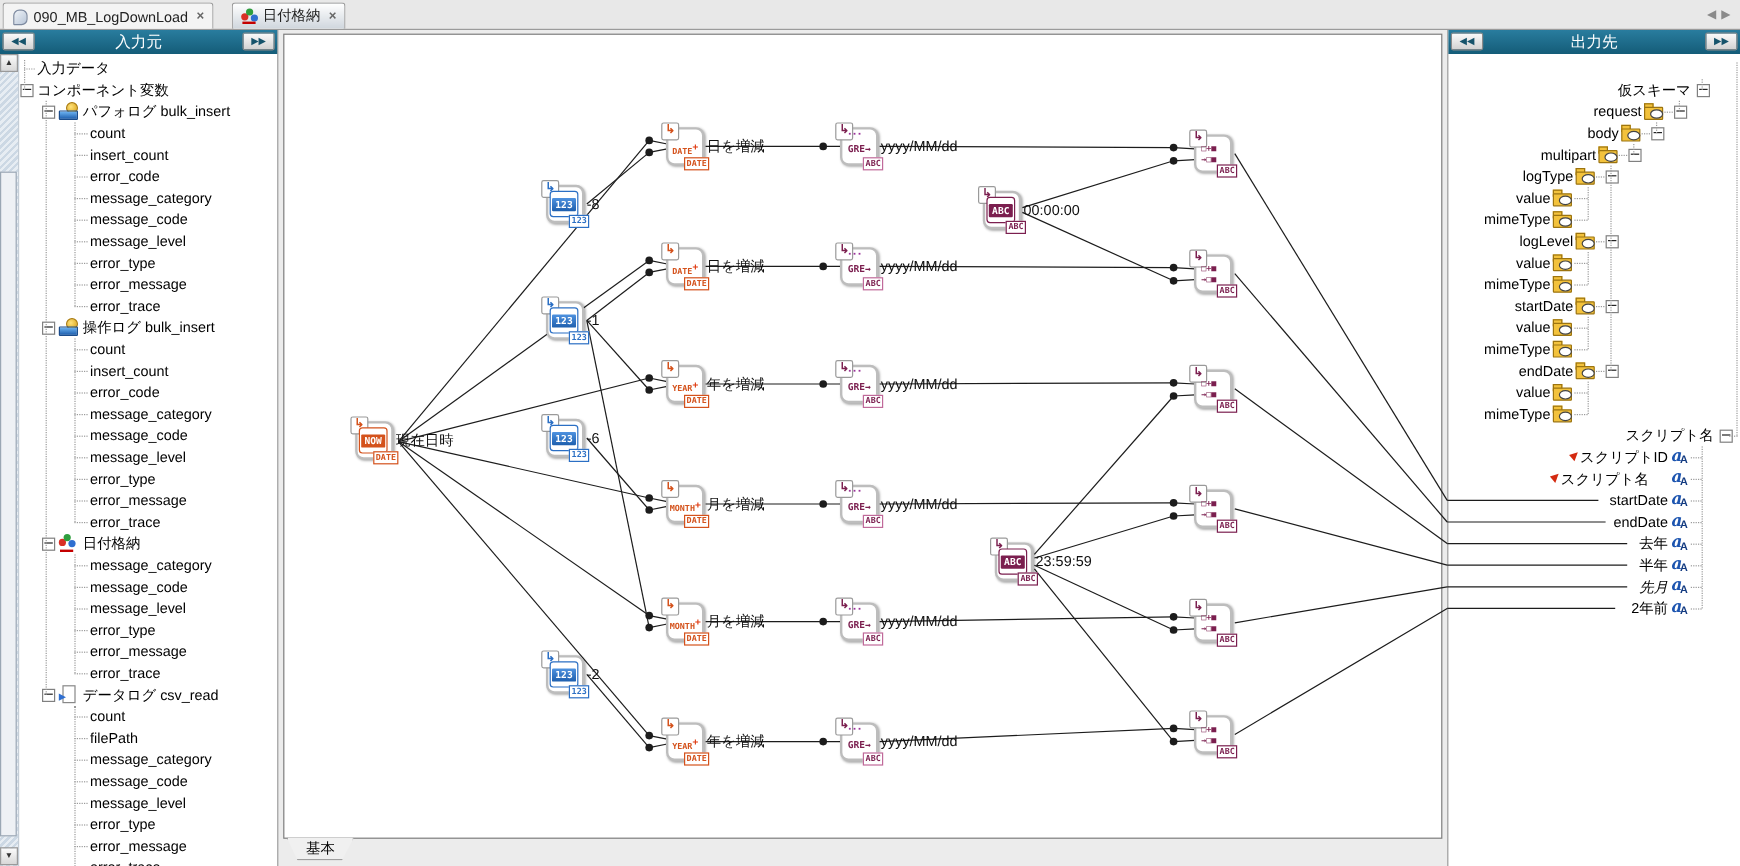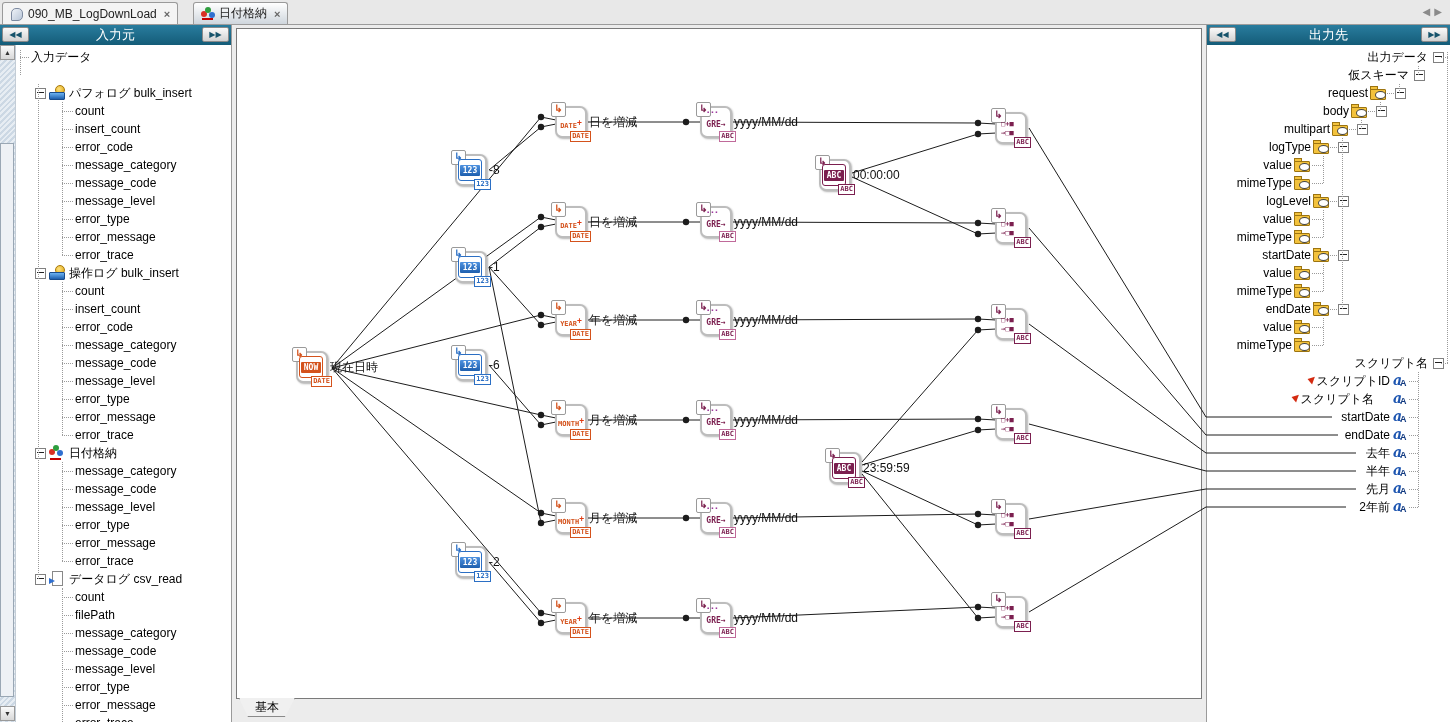--- a/index.html
+++ b/index.html
@@ -235,20 +235,24 @@
     <circle cx="978" cy="525" r="3.2" fill="#1c1c1c"></circle>
     <circle cx="978" cy="607" r="3.2" fill="#1c1c1c"></circle>
     <circle cx="978" cy="618" r="3.2" fill="#1c1c1c"></circle>
   </svg>
 
 <div class="layer" id="ltree">
     <div class="trow" style="top: 3px;">
       <div class="hdot" style="left: 20px; width: 9px; top: 9px;"></div>
       <div class="tlabel" style="left: 31px;">入力データ</div>
     </div>
+    <div class="trow" style="top: 21px;">
+      <div class="exp" style="left: 17px;"></div>
+      <div class="tlabel" style="left: 31px;">コンポーネント変数</div>
+    </div>
     <div class="trow" style="top: 39px;">
       <div class="exp" style="left: 35px;"></div>
       <div class="tico" style="left: 49px;">
         <span class="dball"></span>
         <span class="dbase"></span>
       </div>
       <div class="tlabel" style="left: 69px;">パフォログ bulk_insert</div>
     </div>
     <div class="trow" style="top: 57px;">
       <div class="hdot" style="left: 62px; width: 11px; top: 9px;"></div>
@@ -404,25 +408,20 @@
       <div class="tlabel" style="left: 75px;">error_trace</div>
     </div>
     <div class="vdot" style="left: 20px; top: 5px; height: 25px;"></div>
     <div class="vdot" style="left: 38px; top: 39px; height: 495px;"></div>
     <div class="vdot" style="left: 62px; top: 57px; height: 153px;"></div>
     <div class="vdot" style="left: 62px; top: 237px; height: 153px;"></div>
     <div class="vdot" style="left: 62px; top: 417px; height: 99px;"></div>
     <div class="vdot" style="left: 62px; top: 543px; height: 134px;"></div>
   </div>
 <div class="layer" id="rtree">
-    <div class="trow" style="top: 3px;">
-      <div class="exp" style="left: 1433px;"></div>
-      <div class="hdot" style="left: 1441px; width: 7px; top: 9px;"></div>
-      <div class="tlabel" style="right: 22px;">出力データ</div>
-    </div>
     <div class="trow" style="top: 21px;">
       <div class="exp" style="left: 1414px;"></div>
       <div class="tlabel" style="right: 41px;">仮スキーマ</div>
     </div>
     <div class="trow" style="top: 39px;">
       <div class="exp" style="left: 1395px;"></div>
       <div class="tico" style="left: 1370px;">
         <span class="ft"></span>
         <span class="fb"></span>
         <span class="fo"></span>
@@ -614,21 +613,21 @@
       </div>
       <div class="hdot" style="left: 1409px; width: 9px; top: 9px;"></div>
       <div class="tlabel" style="right: 60px;">半年</div>
     </div>
     <div class="trow" style="top: 435px;">
       <div class="tico" style="left: 1392px;">
         <span class="sa">a</span>
         <span class="sA">A</span>
       </div>
       <div class="hdot" style="left: 1409px; width: 9px; top: 9px;"></div>
-      <div class="tlabel" style="right: 60px;">先月</div>
+      <div class="tlabel" style="right: 60px; font-style: italic;">先月</div>
     </div>
     <div class="trow" style="top: 453px;">
       <div class="tico" style="left: 1392px;">
         <span class="sa">a</span>
         <span class="sA">A</span>
       </div>
       <div class="hdot" style="left: 1409px; width: 9px; top: 9px;"></div>
       <div class="tlabel" style="right: 60px;">2年前</div>
     </div>
     <div class="vdot" style="left: 1447px; top: 7px; height: 311px;"></div>

